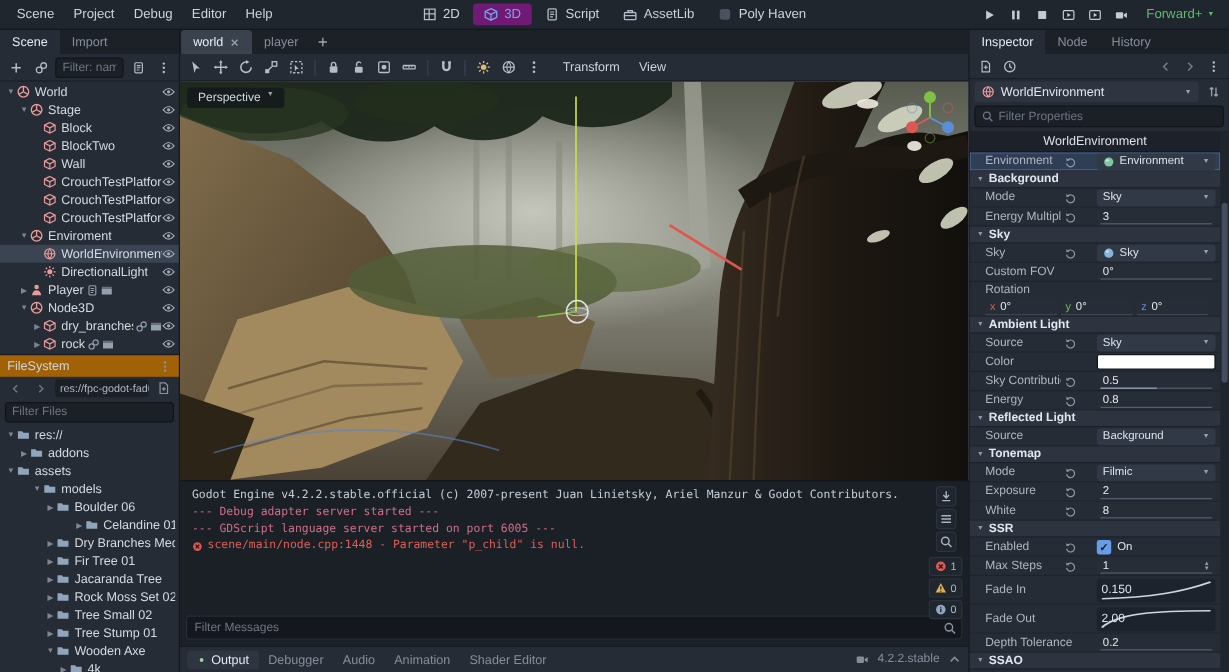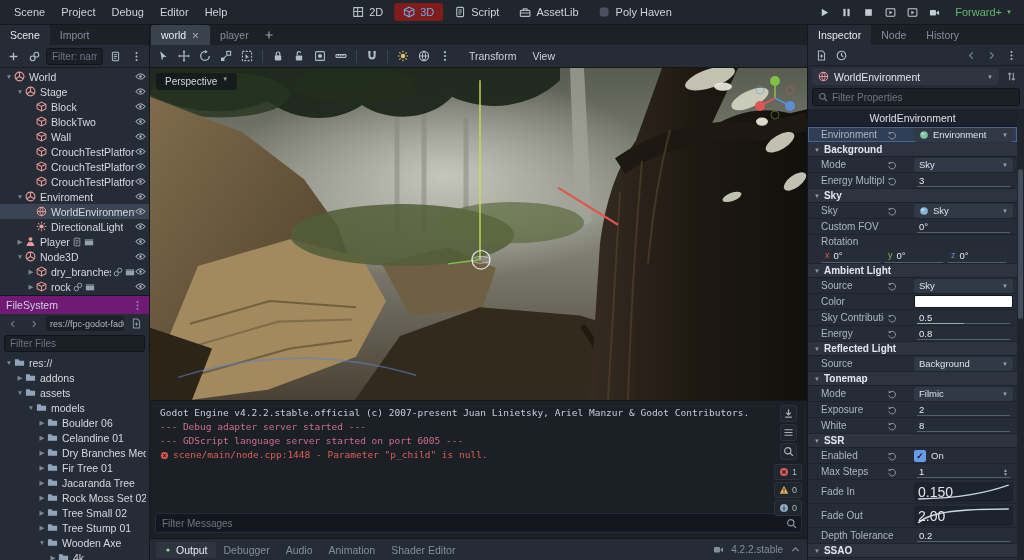--- a/index.html
+++ b/index.html
@@ -6,21 +6,21 @@
 html,body{width:1024px;height:560px;overflow:hidden;background:#171b21}
 .root{width:1024px;height:560px;display:flex;flex-direction:column;font-family:"Liberation Sans",sans-serif;font-size:11px;color:#cdd5de;background:#262c35;user-select:none}
 .ic{display:inline-flex;align-items:center;justify-content:center;flex:none}
 .sp{flex:1;min-width:0}
 
 .topbar{height:25px;flex:none;display:flex;align-items:center;background:#20262e;border-bottom:1px solid #14181e;padding:0 6px;position:relative;z-index:5}
 .menus{display:flex}
 .menu-item{padding:3px 8px;border-radius:3px;color:#ccd3dc}
 .workspaces{position:absolute;left:50%;top:0;height:100%;transform:translateX(-50%);display:flex;align-items:center;gap:2px}
 .ws-btn{display:flex;align-items:center;gap:5px;padding:3px 9px;border-radius:3px;color:#ccd3dc;white-space:nowrap}
-.ws-btn.active{color:#6fa8e8;background:#7f1d1d}
+.ws-btn.active{color:#6fa8e8;background:#701a75}
 .playback{margin-left:auto;display:flex;align-items:center;gap:1px}
 .pb-btn{width:21px;height:19px;display:flex;align-items:center;justify-content:center;border-radius:3px}
 .renderer{display:flex;align-items:center;gap:4px;color:#5fbb6a;padding:2px 6px;margin-left:4px;white-space:nowrap}
 .tinychev{font-size:6px;color:#98a2ae}
 .renderer .tinychev{color:#5fbb6a}
 
 .main{flex:1;display:flex;min-height:0}
 .left{width:150px;flex:none;display:flex;flex-direction:column;background:#262c35;border-right:1px solid #14181e}
 .right{width:217px;flex:none;display:flex;flex-direction:column;background:#262c35;border-left:1px solid #14181e}
 .center{flex:1;display:flex;flex-direction:column;min-width:0}
@@ -35,21 +35,21 @@
 .tree{min-height:0;overflow:hidden;padding-top:1px}
 .tree.scene{flex:none;height:227px}
 .tree.fs{flex:1}
 .tree-row{height:15px;display:flex;align-items:center;padding-right:3px}
 .tree-row.selected{background:#3a4452}
 .arrow{width:10px;flex:none;font-size:6.5px;color:#7c8693;text-align:center}
 .tree-row .ic{margin-right:4px}
 .row-label{flex:0 1 auto;min-width:0;white-space:nowrap;overflow:hidden;font-size:10.5px;color:#d4dae2}
 .badge-ic{margin-left:2px;margin-right:0!important}
 .eye{margin-left:auto;margin-right:0!important}
-.fs-title{height:19px;flex:none;display:flex;align-items:center;padding:0 6px;background:#701a75;color:#ccd3dc;font-size:10.5px;border-top:1px solid #14181e}
+.fs-title{height:19px;flex:none;display:flex;align-items:center;padding:0 6px;background:#a16207;color:#ccd3dc;font-size:10.5px;border-top:1px solid #14181e}
 .fs-path{height:19px;flex:none;display:flex;align-items:center;gap:3px;padding:0 4px}
 .path-pill{flex:1;min-width:0;height:15px;background:#1b2027;border-radius:3px;font-size:9px;color:#aeb7c2;display:flex;align-items:center;padding:0 4px;white-space:nowrap;overflow:hidden}
 .fs-filter{height:21px;flex:none;display:flex;align-items:center;padding:0 4px}
 
 .vp-tabs{height:20px;flex:none;background:#1c2128;display:flex;align-items:stretch;padding-left:1px}
 .vp-tabs .tab.active{background:#3a424e;color:#e8edf3;border-radius:3px 3px 0 0}
 .vp-plus{width:20px;display:flex;align-items:center;justify-content:center}
 .vp-toolbar{height:23px;flex:none;display:flex;align-items:center;background:#262c35;border-bottom:1px solid #14181e;padding:0 3px}
 .tb-icons{display:flex;align-items:center;gap:1px}
 .tb-icon{width:20px;height:19px;display:flex;align-items:center;justify-content:center;border-radius:3px}
@@ -106,21 +106,21 @@
 .drop-text{flex:1;min-width:0;white-space:nowrap;overflow:hidden}
 .w-num{flex:1;min-width:0;height:14px;background:#272d37;border-radius:2px;display:flex;align-items:center;padding:0 5px;font-size:9.5px;color:#e6eaf0;position:relative}
 .num-text{flex:1}
 .ul{position:absolute;left:3px;right:3px;bottom:1px;height:1px;background:#535e6e}
 .fill{height:100%;background:#93a5bd}
 .spin{display:flex;flex-direction:column;line-height:4px;font-size:5px;color:#98a2ae;margin-left:2px}
 .w-color{flex:1;height:13px;border-radius:2px;border:1px solid #12161c}
 .w-check{flex:1;display:flex;align-items:center;gap:5px;font-size:9.5px;color:#dde2e9}
 .cb{width:12px;height:12px;flex:none;background:#699ce8;border-radius:2px;color:#161b22;font-size:9px;font-weight:bold;display:flex;align-items:center;justify-content:center}
 .w-curve{flex:1;min-width:0;height:20px;background:#1d232c;border-radius:3px;position:relative;display:flex;align-items:center;padding:0 4px;overflow:hidden}
-.curve-val{position:relative;z-index:1;font-size:14px;color:#dfe4ea}
+.curve-val{position:relative;z-index:1;font-size:10px;color:#dfe4ea}
 .curve-svg{position:absolute;inset:1px;display:block}
 .curve-svg svg{width:100%;height:100%;display:block}
 .vecrow{gap:3px;padding-right:10px}
 .vec-cell{flex:1;min-width:0;height:14px;background:#272d37;border-radius:2px;display:flex;align-items:center;gap:4px;padding:0 4px;font-size:9.5px;border-bottom:1px solid #535e6e}
 .axis{font-size:9px}
 .ax-x{color:#e0584e}.ax-y{color:#7bbf4e}.ax-z{color:#5a8fd8}
 .vec-val{color:#e6eaf0}
 </style>
 </head>
 <body>
@@ -627,21 +627,21 @@
           <div class="tree-row" style="padding-left: 15px;">
             <span class="arrow">▶</span>
             <span class="ic">
               <svg width="11" height="11" viewBox="0 0 12 12">
                 <path d="M1 2.5h4l1 1.5h5v5.5H1z" fill="#90a4bb"></path>
               </svg>
             </span>
             <span class="row-label">addons</span>
             <span class="sp"></span>
           </div>
-          <div class="tree-row" style="padding-left: 15px;">
+          <div class="tree-row" style="padding-left: 4px;">
             <span class="arrow">▼</span>
             <span class="ic">
               <svg width="11" height="11" viewBox="0 0 12 12">
                 <path d="M1 2.5h4l1 1.5h5v5.5H1z" fill="#90a4bb"></path>
               </svg>
             </span>
             <span class="row-label">assets</span>
             <span class="sp"></span>
           </div>
           <div class="tree-row" style="padding-left: 26px;">
@@ -657,21 +657,21 @@
           <div class="tree-row" style="padding-left: 37px;">
             <span class="arrow">▶</span>
             <span class="ic">
               <svg width="11" height="11" viewBox="0 0 12 12">
                 <path d="M1 2.5h4l1 1.5h5v5.5H1z" fill="#90a4bb"></path>
               </svg>
             </span>
             <span class="row-label">Boulder 06</span>
             <span class="sp"></span>
           </div>
-          <div class="tree-row" style="padding-left: 37px;">
+          <div class="tree-row" style="padding-left: 37px; margin-left: 24px;">
             <span class="arrow">▶</span>
             <span class="ic">
               <svg width="11" height="11" viewBox="0 0 12 12">
                 <path d="M1 2.5h4l1 1.5h5v5.5H1z" fill="#90a4bb"></path>
               </svg>
             </span>
             <span class="row-label">Celandine 01</span>
             <span class="sp"></span>
           </div>
           <div class="tree-row" style="padding-left: 37px;">

